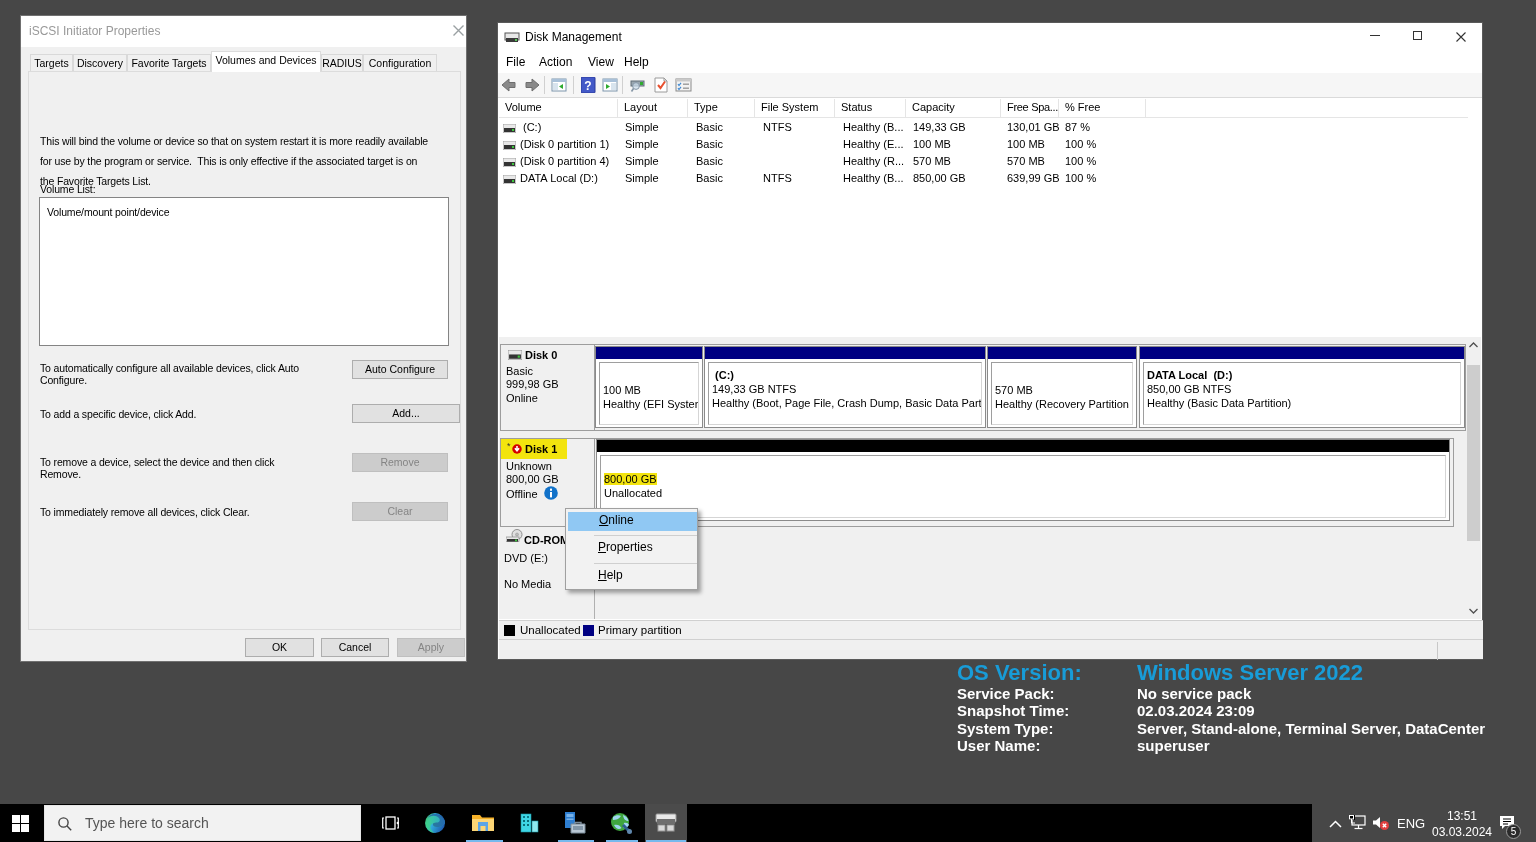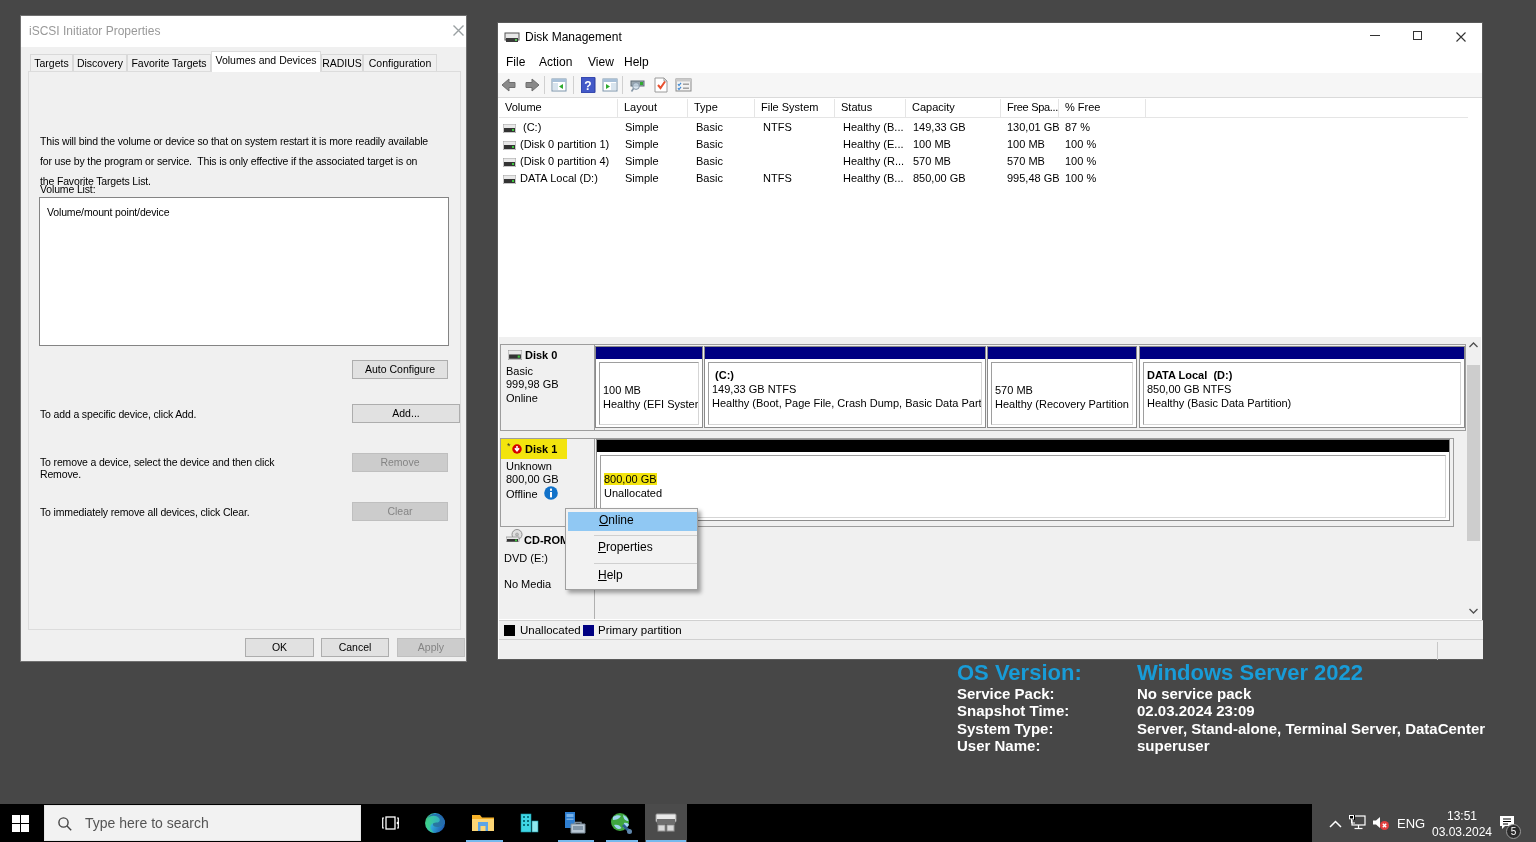--- a/index.html
+++ b/index.html
@@ -67,20 +67,21 @@
   <div class="tab" style="left:106px;width:84px;">Favorite Targets</div>
   <div class="tab act" style="left:190px;width:110px;">Volumes and Devices</div>
   <div class="tab" style="left:300px;width:42px;">RADIUS</div>
   <div class="tab" style="left:342px;width:74px;">Configuration</div>
   <div id="tabpage">
     <div class="abs t11" style="left:11px;top:59px;line-height:20px;">This will bind the volume or device so that on system restart it is more readily available<br>for use by the program or service.&nbsp; This is only effective if the associated target is on<br>the Favorite Targets List.</div>
     <div class="abs t11" style="left:11px;top:110px;">Volume List:</div>
     <div class="abs" style="left:10px;top:125px;width:410px;height:149px;background:#fff;border:1px solid #848484;">
       <div class="abs t11" style="left:7px;top:7px;">Volume/mount point/device</div>
     </div>
+    <div class="abs t11" style="left:11px;top:290px;line-height:12px;">To automatically configure all available devices, click Auto<br>Configure.</div>
     <div class="btn" style="left:323px;top:288px;width:96px;height:19px;line-height:17px;">Auto Configure</div>
     <div class="abs t11" style="left:11px;top:335px;">To add a specific device, click Add.</div>
     <div class="btn" style="left:323px;top:332px;width:108px;height:19px;line-height:17px;">Add...</div>
     <div class="abs t11" style="left:11px;top:384px;line-height:12px;">To remove a device, select the device and then click<br>Remove.</div>
     <div class="btn dis" style="left:323px;top:381px;width:96px;height:19px;line-height:17px;">Remove</div>
     <div class="abs t11" style="left:11px;top:433px;">To immediately remove all devices, click Clear.</div>
     <div class="btn dis" style="left:323px;top:430px;width:96px;height:19px;line-height:17px;">Clear</div>
   </div>
   <div class="btn" style="left:224px;top:622px;width:69px;height:19px;line-height:17px;">OK</div>
   <div class="btn" style="left:300px;top:622px;width:68px;height:19px;line-height:17px;">Cancel</div>
@@ -214,21 +215,21 @@
         <rect x="0" y="0" width="13" height="9" rx="1" fill="#e8e8e8" stroke="#777" stroke-width="0.6"></rect>
         <rect x="1" y="4" width="11" height="4" fill="#333"></rect>
         <rect x="9" y="5" width="2" height="2" fill="#3ec73e"></rect>
       </svg>
     <span class="vcell" style="left:21px;">DATA Local (D:)</span>
       <span class="vcell" style="left:126px;">Simple</span>
       <span class="vcell" style="left:197px;">Basic</span>
       <span class="vcell" style="left:264px;">NTFS</span>
       <span class="vcell" style="left:344px;">Healthy (B...</span>
       <span class="vcell" style="left:414px;">850,00 GB</span>
-      <span class="vcell" style="left:508px;">995,48 GB</span>
+      <span class="vcell" style="left:508px;">639,99 GB</span>
       <span class="vcell" style="left:566px;">100 %</span>
   </div>
 
   <div id="graph">
 
     <div class="diskrow" style="top:7px;height:87px;width:966px;">
       <div class="dlabel">
         <svg class="abs" style="left:7px;top:5px;" width="14" height="10" viewBox="0 0 13 9">
             <rect x="0" y="0" width="13" height="9" rx="1" fill="#e8e8e8" stroke="#777" stroke-width="0.6"></rect>
             <rect x="1" y="4" width="11" height="4" fill="#333"></rect>

